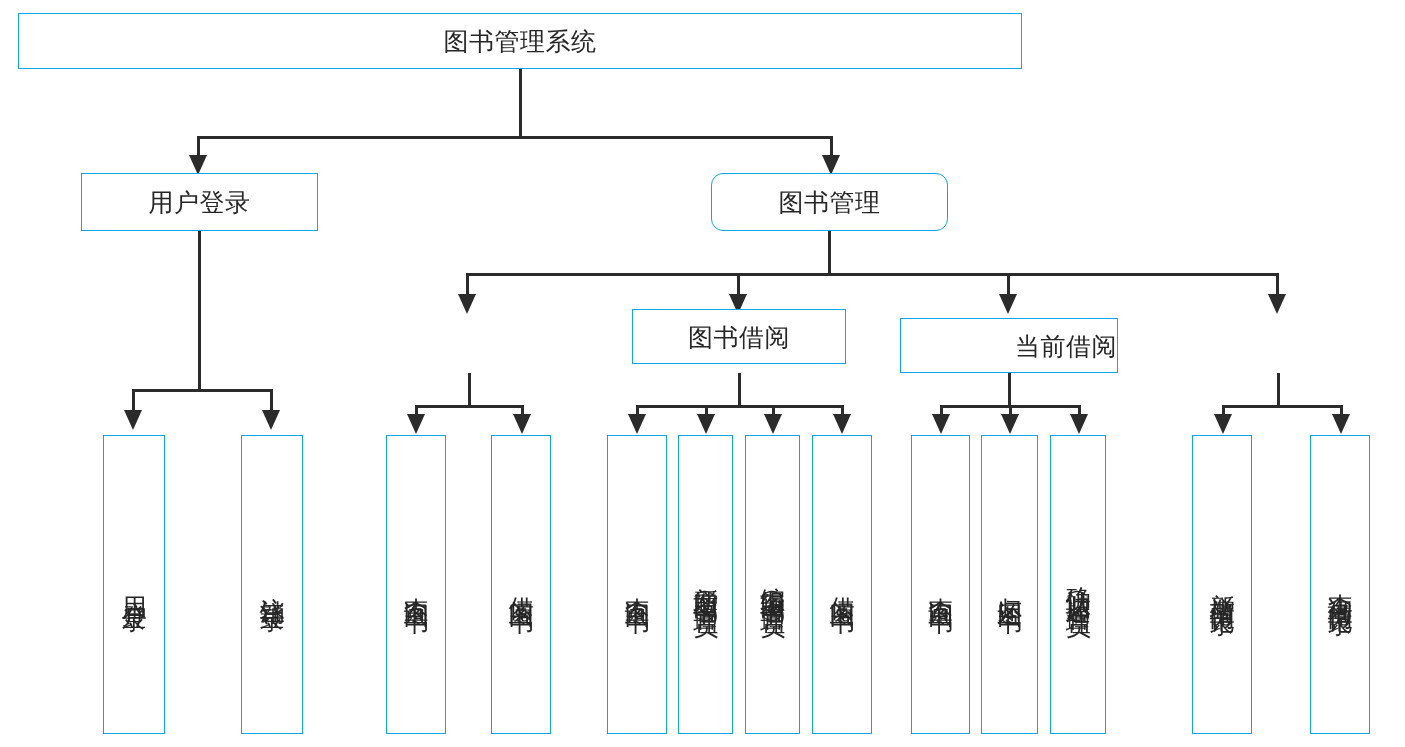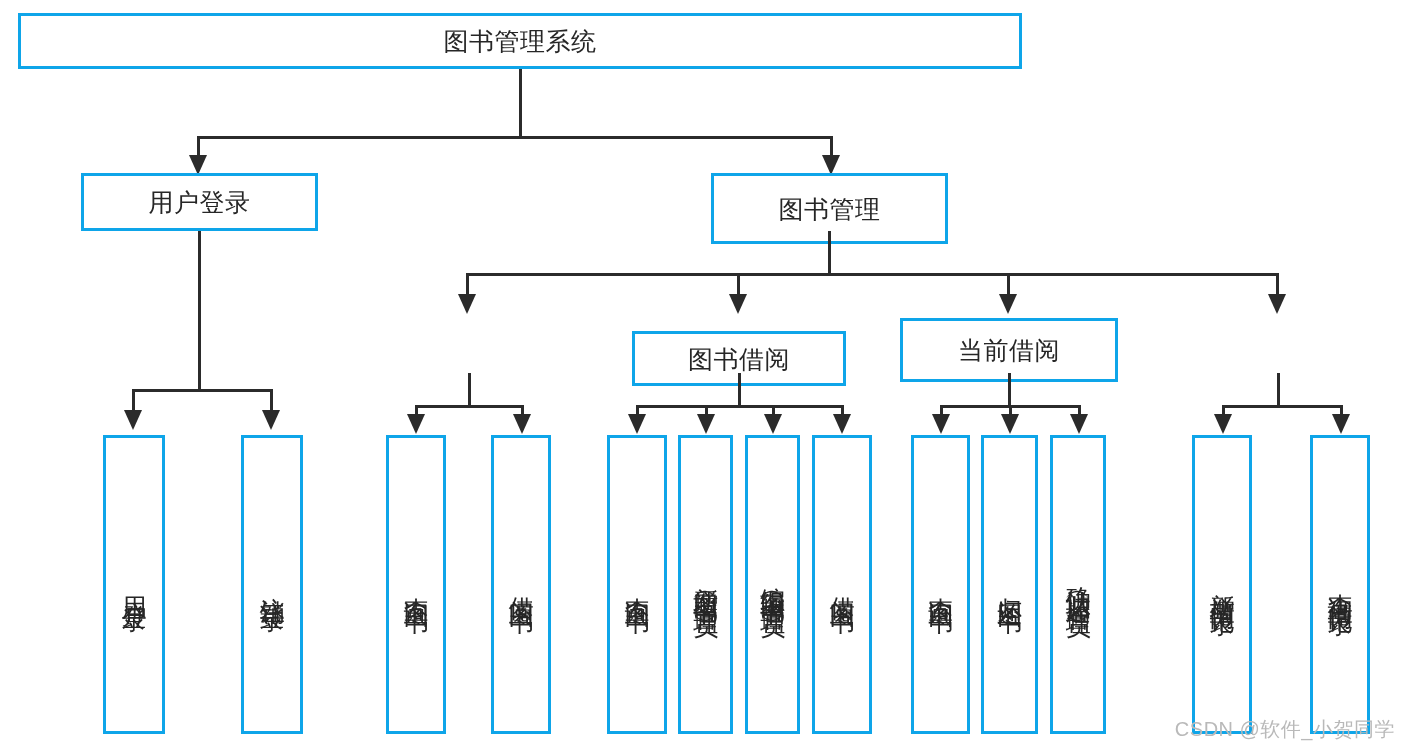--- a/index.html
+++ b/index.html
@@ -15,21 +15,21 @@
     position: relative;
     width: 1405px;
     height: 747px;
     background: #ffffff;
     overflow: hidden;
   }
   
   .node {
     position: absolute;
     box-sizing: border-box;
-    border: 3px solid #0ea5e9;
+    border: 1px solid #0ea5e9;
     background: #ffffff;
     display: flex;
     align-items: center;
     justify-content: center;
     color: #262626;
   }
   .node.horiz {
     font-size: 25px;
     line-height: 1.2;
     letter-spacing: 0.5px;
@@ -91,21 +91,21 @@
   <div class="edge v" style="left:197px; top:136px; height:25px;"></div>
   <div class="arrow" style="left:189px; top:155px;"></div>
 
   <div class="edge v" style="left:830px; top:136px; height:25px;"></div>
   <div class="arrow" style="left:822px; top:155px;"></div>
 
   <div class="node horiz" style="left:81px; top:173px; width:237px; height:58px;">
     <span class="txt">用户登录</span>
   </div>
 
-  <div class="node horiz" style="left:711px; top:173px; width:237px; height:71px;">
+  <div class="node horiz" style="left:711px; top:173px; width:237px; height:58px;border-radius:12px;">
     <span class="txt">图书管理</span>
   </div>
 
   <div class="edge v" style="left:198px; top:231px; height:160px;"></div>
   <div class="edge h" style="left:132px; top:389px; width:138px;"></div>
   <div class="edge v" style="left:132px; top:389px; height:24px;"></div>
   <div class="arrow" style="left:124px; top:410px;"></div>
   <div class="edge v" style="left:270px; top:389px; height:24px;"></div>
   <div class="arrow" style="left:262px; top:410px;"></div>
 
@@ -113,24 +113,24 @@
   <div class="edge h" style="left:466px; top:273px; width:813px;"></div>
   <div class="edge v" style="left:466px; top:273px; height:24px;"></div>
   <div class="arrow" style="left:458px; top:294px;"></div>
   <div class="edge v" style="left:737px; top:273px; height:24px;"></div>
   <div class="arrow" style="left:729px; top:294px;"></div>
   <div class="edge v" style="left:1007px; top:273px; height:24px;"></div>
   <div class="arrow" style="left:999px; top:294px;"></div>
   <div class="edge v" style="left:1276px; top:273px; height:24px;"></div>
   <div class="arrow" style="left:1268px; top:294px;"></div>
 
-  <div class="node horiz" style="left:632px; top:331px; width:214px; height:55px;">
+  <div class="node horiz" style="left:632px; top:309px; width:214px; height:55px;">
     <span class="txt">图书借阅</span>
   </div>
-  <div class="node horiz" style="left:900px; top:318px; width:218px; height:64px;">
+  <div class="node horiz" style="left:900px; top:318px; width:218px; height:55px;justify-content:flex-end;">
     <span class="txt">当前借阅</span>
   </div>
 
   <div class="edge v" style="left:468px; top:373px; height:34px;"></div>
   <div class="edge h" style="left:415px; top:405px; width:106px;"></div>
   <div class="edge v" style="left:415px; top:405px; height:16px;"></div>
   <div class="arrow" style="left:407px; top:414px;"></div>
   <div class="edge v" style="left:521px; top:405px; height:16px;"></div>
   <div class="arrow" style="left:513px; top:414px;"></div>
 
@@ -198,15 +198,14 @@
     <span class="txt">确认归还（管理员）</span>
   </div>
 
   <div class="node vert" style="left:1192px; top:435px; width:60px; height:299px;">
     <span class="txt">新增借阅记录</span>
   </div>
   <div class="node vert" style="left:1310px; top:435px; width:60px; height:299px;">
     <span class="txt">查询借阅记录</span>
   </div>
 
-  <div id="watermark">CSDN @软件_小贺同学</div>
 
 </div>
 
 </body></html>

